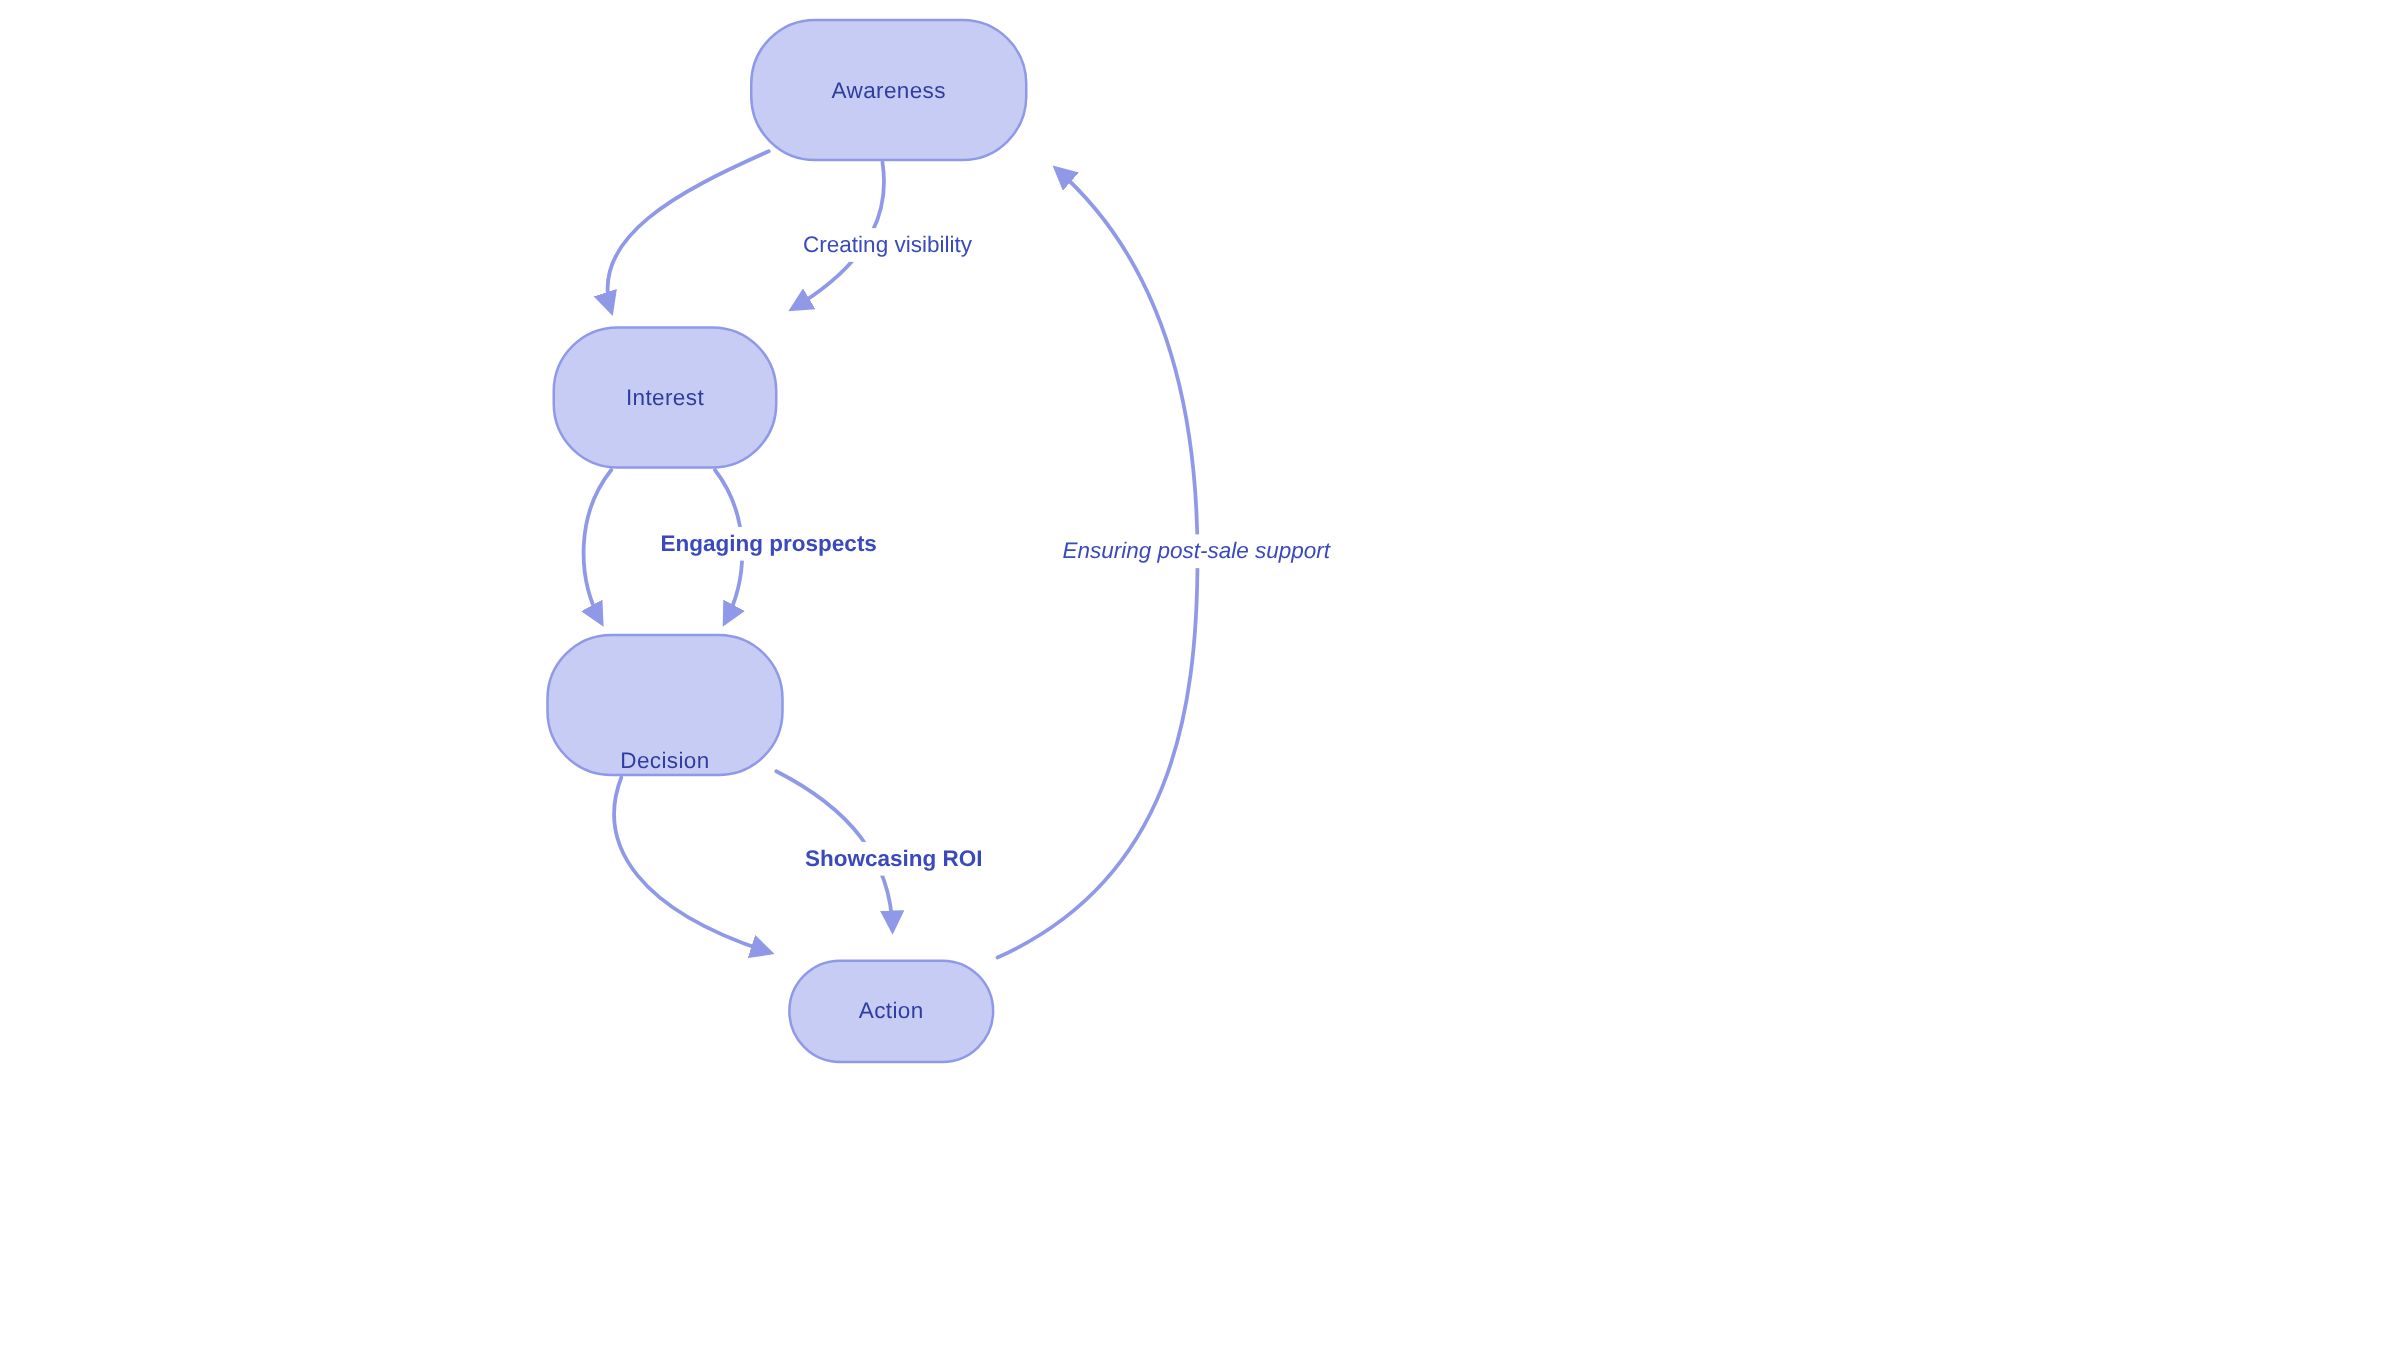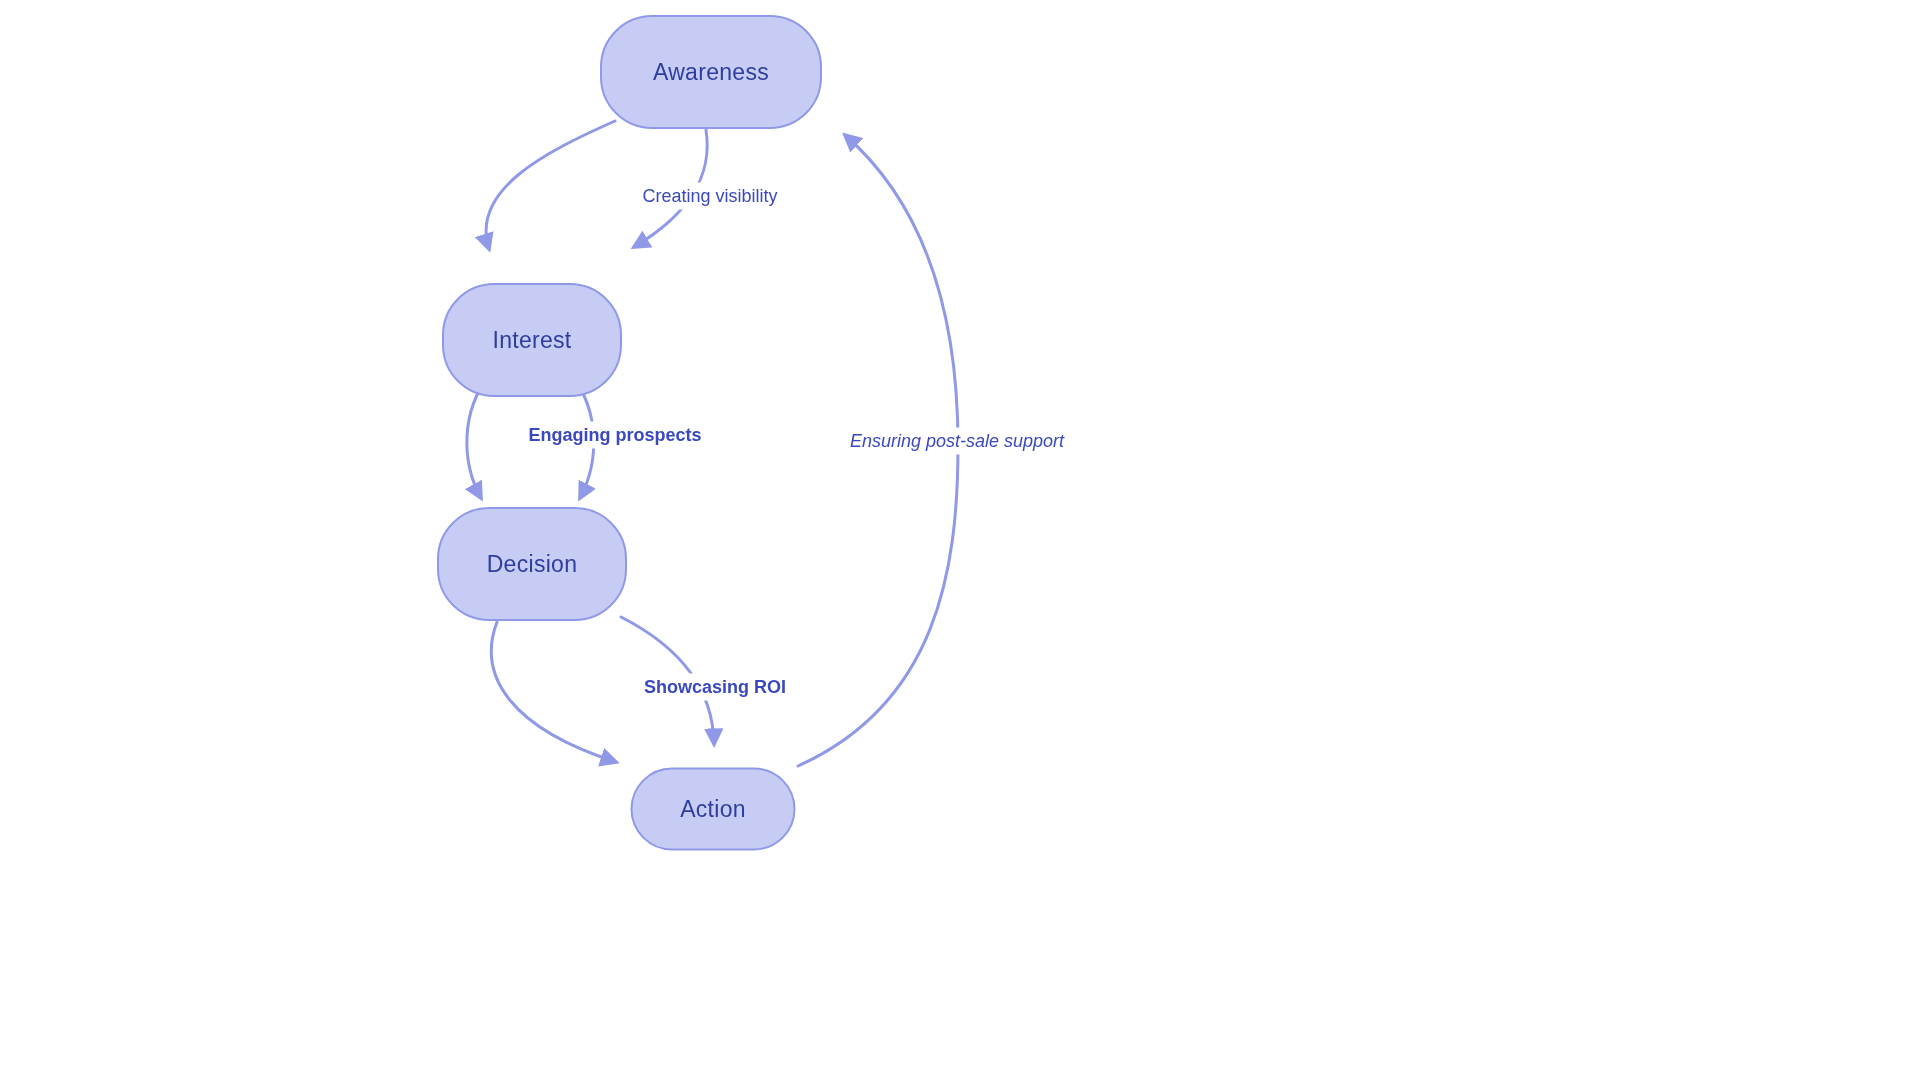--- a/index.html
+++ b/index.html
@@ -31,27 +31,27 @@
   .node {
     position: absolute;
     transform: translate(-50%, -50%);
     display: flex;
     align-items: center;
     justify-content: center;
     background: var(--node-fill);
     border: 2.5px solid var(--node-border);
     border-radius: 52px;
     color: var(--node-text);
-    font-size: 23px;
+    font-size: 18px;
     font-weight: 500;
     letter-spacing: 0.3px;
   }
   #node-awareness { left: 711px; top: 72px;  width: 222px; height: 114px; }
-  #node-interest  { left: 532px; top: 318px; width: 180px; height: 114px; margin-top: 22px; }
-  #node-decision  { left: 532px; top: 564px; width: 190px; height: 114px; }
+  #node-interest  { left: 532px; top: 318px; width: 180px; height: 114px; }
+  #node-decision  { left: 532px; top: 564px; width: 190px; height: 114px; align-items: flex-end; }
   #node-action    { left: 713px; top: 809px; width: 165px; height: 83px; }
   .edge-label {
     position: absolute;
     transform: translate(-50%, -50%);
     background: var(--background);
     color: var(--edge-label-text);
     font-size: 18px;
     font-weight: 500;
     padding: 3px 8px;
     white-space: nowrap;

